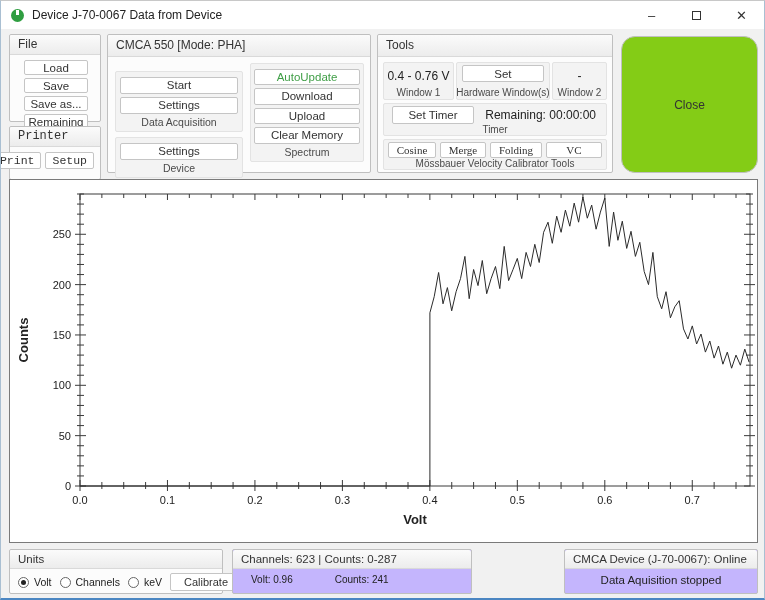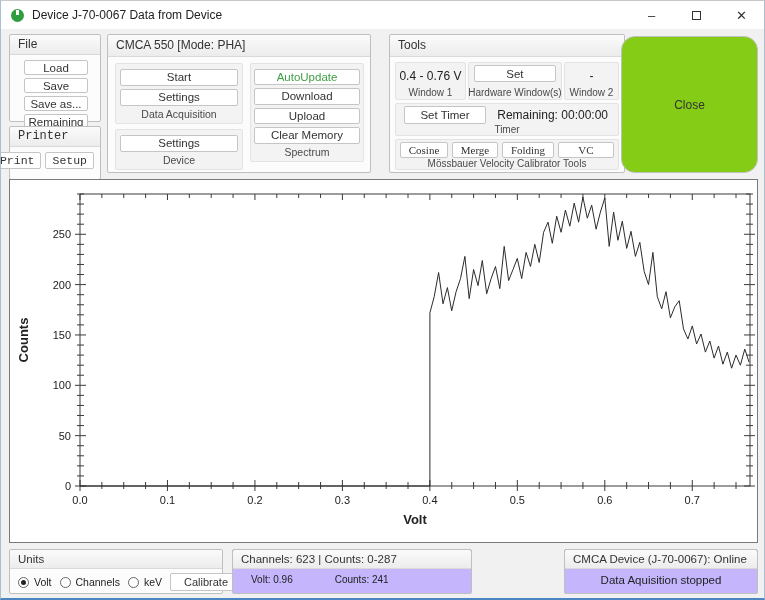--- a/index.html
+++ b/index.html
@@ -32,31 +32,31 @@
   .file-body { padding:5px 12px 4px 14px; display:flex; flex-direction:column; gap:3px; }
   .file-body .btn { height:15px; }
   .printer-group { left:8px; top:125px; width:92px; height:54px;font-family:Liberation Mono, monospace; }
   .printer-body { padding:5px 6px; display:flex; gap:4px; justify-content:flex-end; }
   .printer-body .btn { height:17px; padding:0 6px; }
 
   
   .cmca-group { left:106px; top:33px; width:264px; height:139px; }
   .cmca-group .group-header { height:22px; line-height:21px; }
   .cmca-body { position:relative; height:111px; }
-  .cmca-left { position:absolute; left:7px; top:6px; width:128px; }
+  .cmca-left { position:absolute; left:7px; top:14px; width:128px; }
   .cmca-right { position:absolute; left:142px; top:6px; width:114px; height:99px; padding:3px 0 2px; }
   .sp-a { padding:3px 0 2px; margin-bottom:5px; }
   .sp-a .btn, .sp-b .btn, .cmca-right .btn { width:118px; height:17px; margin:1.5px 0; }
   .cmca-right .btn { width:106px; }
   .sp-b { padding:3px 0 2px; }
   .cap-row { height:14px; line-height:14px; }
   .flex-spacer { flex:1; }
 
   
-  .tools-group { left:388px; top:33px; width:236px; height:139px; }
+  .tools-group { left:376px; top:33px; width:236px; height:139px; }
   .tools-group .group-header { height:22px; line-height:21px; }
   .tools-body { padding:5px; display:flex; flex-direction:column; gap:3px; }
   .tools-row1 { display:flex; gap:2px; }
   .tpanel { height:38px; justify-content:space-between; padding-top:2px; }
   .tp-val { font-size:12px; color:#222; display:flex; align-items:center; flex:1; }
   .tp-w1 { width:72px; } .tp-hw { width:94px; } .tp-w2 { width:56px; }
   .tp-hw .btn { width:82px; height:17px; }
   .tpanel .caption { font-size:10px; height:13px; line-height:13px; }
   .timer-panel { height:33px; width:100%; padding:2px 4px 1px; }
   .timer-row { display:flex; align-items:center; width:100%; }

